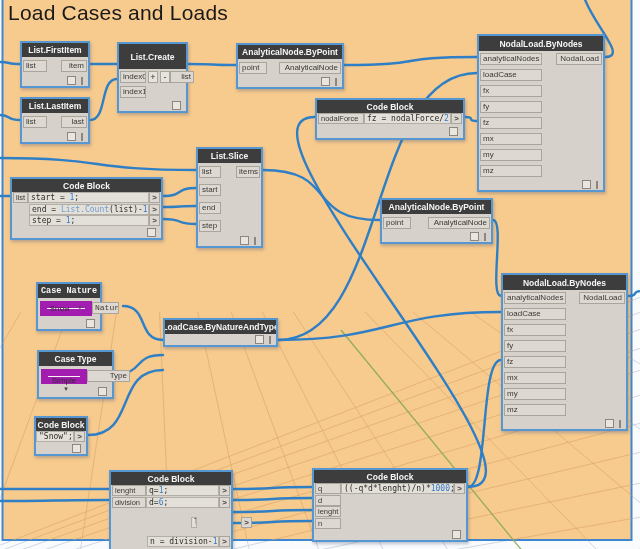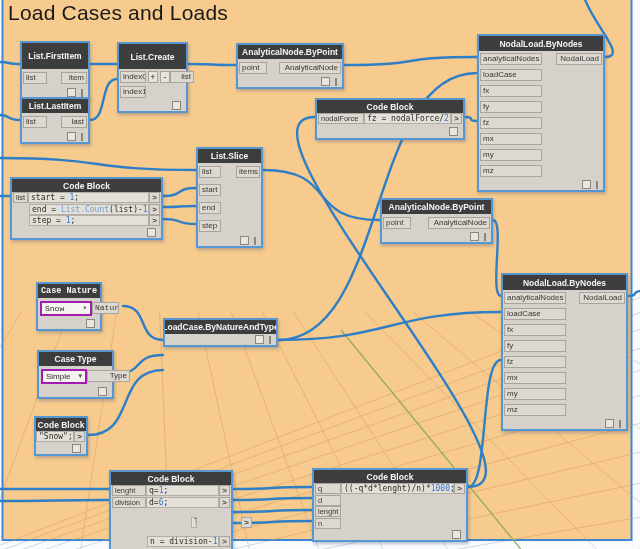--- a/index.html
+++ b/index.html
@@ -22,21 +22,21 @@
             font-family:"DejaVu Sans Mono",monospace;font-size:8px;line-height:10px;
             height:11px;box-sizing:border-box;padding:0 2px;white-space:pre;overflow:hidden;flex:1;}
   .codecell .n{color:#3a78c9;}
   .codecell .f{color:#6f9ed0;}
   .cb-in{font-size:7.5px;height:11px;line-height:9px;}
   .cb-out{height:11px;line-height:9px;width:11px;text-align:center;font-weight:bold;color:#4a463f;}
   .spacer{flex:none;}
   .footer{display:flex;justify-content:flex-end;align-items:center;gap:5px;padding:0 5px;box-sizing:border-box;}
   .chk{width:7px;height:7px;border:1px solid #8b877f;background:#e9e6e0;flex:none;}
   .lace{width:2px;height:8px;background:#8b877f;flex:none;}
-  .ddl{background:#f6f4f0;border:2px solid #a21caf;height:15px;box-sizing:border-box;
+  .ddl{background:#f6f4f0;border:7px solid #a21caf;height:15px;box-sizing:border-box;
        display:flex;align-items:center;justify-content:space-between;
        font-size:8px;color:#2e2c29;padding:0 3px;margin-left:2px;flex:none;}
   .ddl .arr{font-size:7px;color:#444;margin-left:4px;}
   .btn{background:#e7e4dd;border:1px solid #a9a59d;font-size:9px;line-height:10px;
        width:10px;height:12px;text-align:center;margin-left:2px;box-sizing:border-box;color:#333;flex:none;}
 </style>
 </head>
 <body>
 
 <div id="board">
@@ -127,21 +127,21 @@
         <path d="M233,500 C284.35,500 260.65,498 312,498"></path>
         <path d="M233,512 C284.35,512 260.65,510 312,510"></path>
         <path d="M233,523 C284.35,523 260.65,521 312,521"></path>
         <path d="M-2,489 C70.15,489 36.849999999999994,489 109,489"></path>
         <path d="M-2,501 C70.15,501 36.849999999999994,500 109,500"></path>
         <path d="M628,296 C640,296 630,291 642,291"></path>
       </g>
     </svg>
   <div class="group-title">Load Cases and Loads</div>
 <div class="node" style="left: 20px; top: 41px; width: 70px;">
-      <div class="hdr" style="height: 26px;">List.FirstItem</div>
+      <div class="hdr" style="height: 14px;">List.FirstItem</div>
       <div class="row" style="height: 18px;">
         <div class="pbox in" style="width: 24px;">list</div>
         <div class="pbox out" style="width: 26px;">item</div>
       </div>
       <div class="footer" style="height: 11px;">
         <div class="chk"></div>
         <div class="lace"></div>
       </div>
     </div>
     <div class="node" style="left: 20px; top: 97px; width: 70px;">
@@ -285,21 +285,21 @@
         </div>
         <div class="pbox out" style="width: 27px;">Nature</div>
       </div>
       <div class="footer" style="height: 11px;">
         <div class="chk"></div>
       </div>
     </div>
     <div class="node" style="left: 37px; top: 350px; width: 77px;">
       <div class="hdr" style="height: 14px;">Case Type</div>
       <div class="row" style="height: 20px;">
-        <div class="ddl" style="width: 46px;">
+        <div class="ddl" style="width: 46px; flex-direction: column;">
           <span>Simple</span>
           <span class="arr">▾</span>
         </div>
         <div class="pbox out" style="width: 43px;">Type</div>
       </div>
       <div class="footer" style="height: 11px;">
         <div class="chk"></div>
       </div>
     </div>
     <div class="node" style="left: 163px; top: 318px; width: 115px;">

